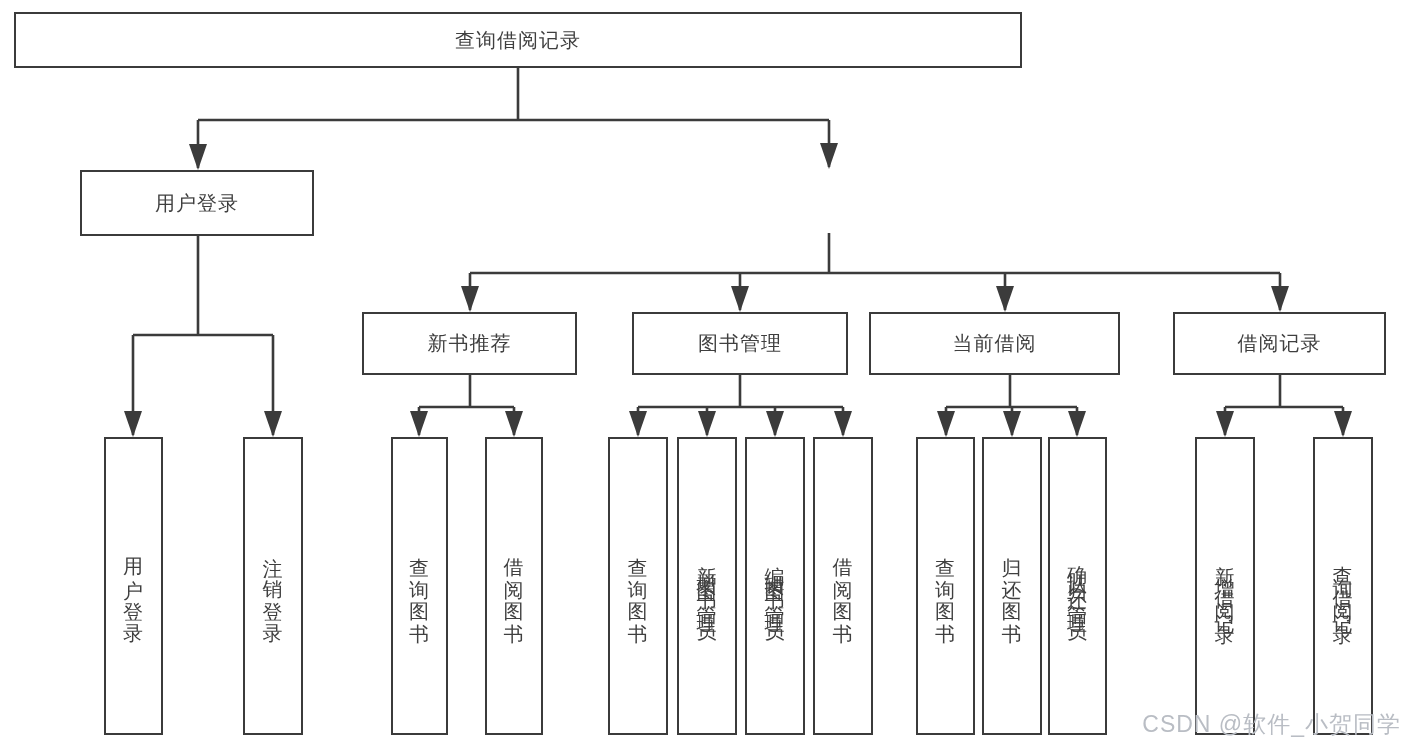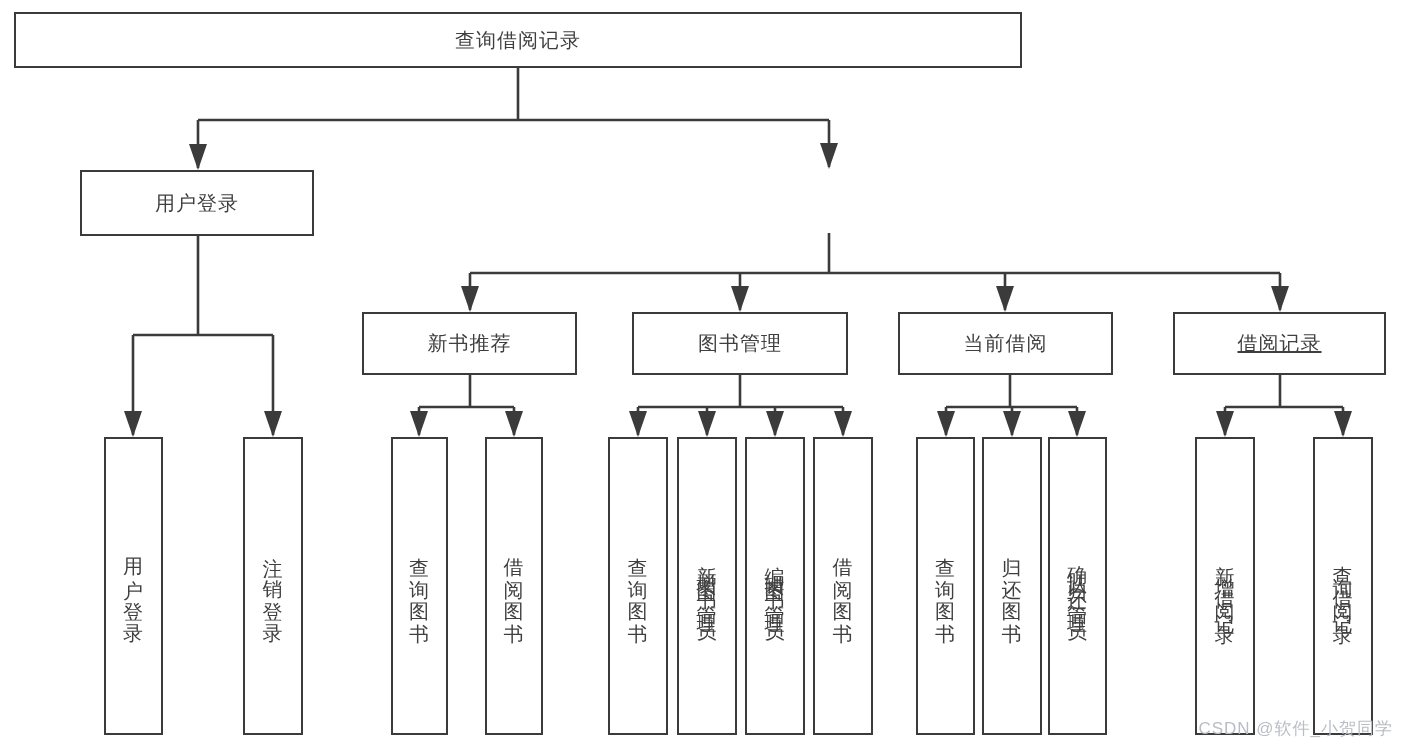--- a/index.html
+++ b/index.html
@@ -36,23 +36,23 @@
     writing-mode:vertical-rl;
     text-orientation:mixed;
     line-height:1;
     white-space:nowrap;
   }
   .sp4 span{letter-spacing:22px;}
   .sp6 span{letter-spacing:12px;}
   .sp9 span{letter-spacing:8px;}
   .watermark{
     position:absolute;
-    right:12px;
+    right:4px;
     bottom:7px;
-    font-size:17px;
+    font-size:23px;
     color:var(--watermark);
     letter-spacing:1px;
     z-index:5;
   }
 </style>
 </head>
 <body>
 
 <div class="stage">
 
@@ -100,24 +100,24 @@
   <div class="box h" style="left:80px;top:170px;width:234px;height:66px;">
     <span>用户登录</span>
   </div>
 
   <div class="box h" style="left:362px;top:312px;width:215px;height:63px;">
     <span>新书推荐</span>
   </div>
   <div class="box h" style="left:632px;top:312px;width:216px;height:63px;">
     <span>图书管理</span>
   </div>
-  <div class="box h" style="left:898px;top:312px;width:215px;height:63px;align-items:center;">
+  <div class="box h" style="left:869px;top:312px;width:251px;height:63px;align-items:center;">
     <span>当前借阅</span>
   </div>
-  <div class="box h" style="left:1173px;top:312px;width:213px;height:63px;text-decoration:underline;">
+  <div class="box h" style="left:1173px;top:312px;width:213px;height:63px;">
     <span>借阅记录</span>
   </div>
 
   <div class="box v sp4" style="left:104px;top:437px;width:59px;height:298px;">
     <span>用户登录</span>
   </div>
   <div class="box v sp4" style="left:243px;top:437px;width:60px;height:298px;">
     <span>注销登录</span>
   </div>
 

